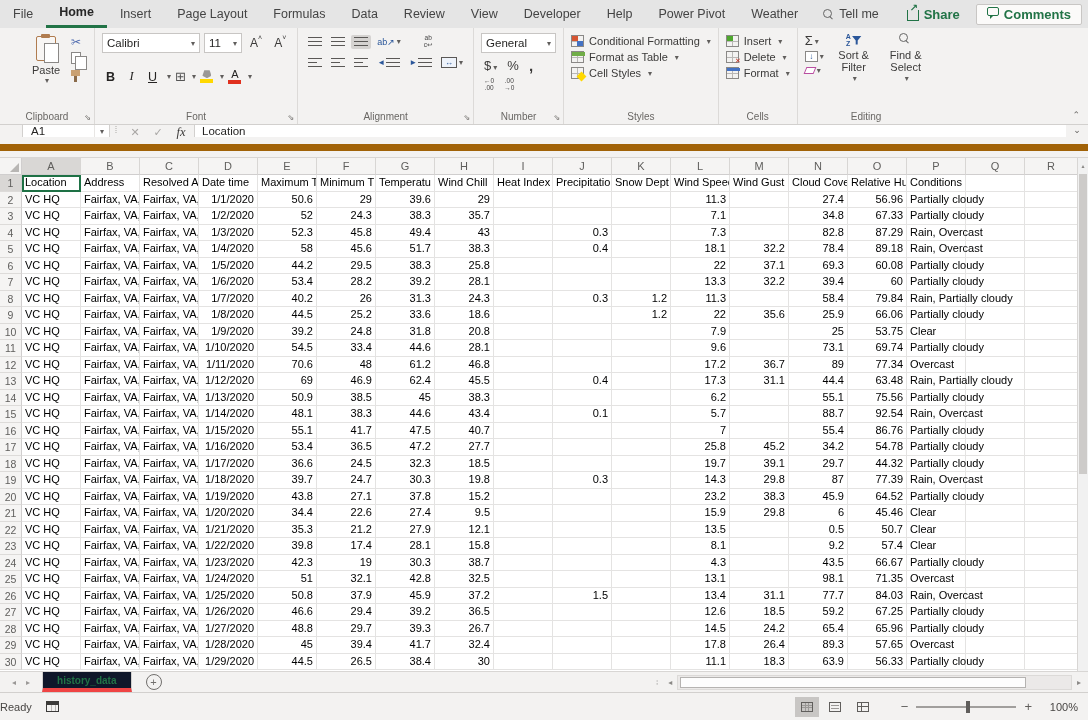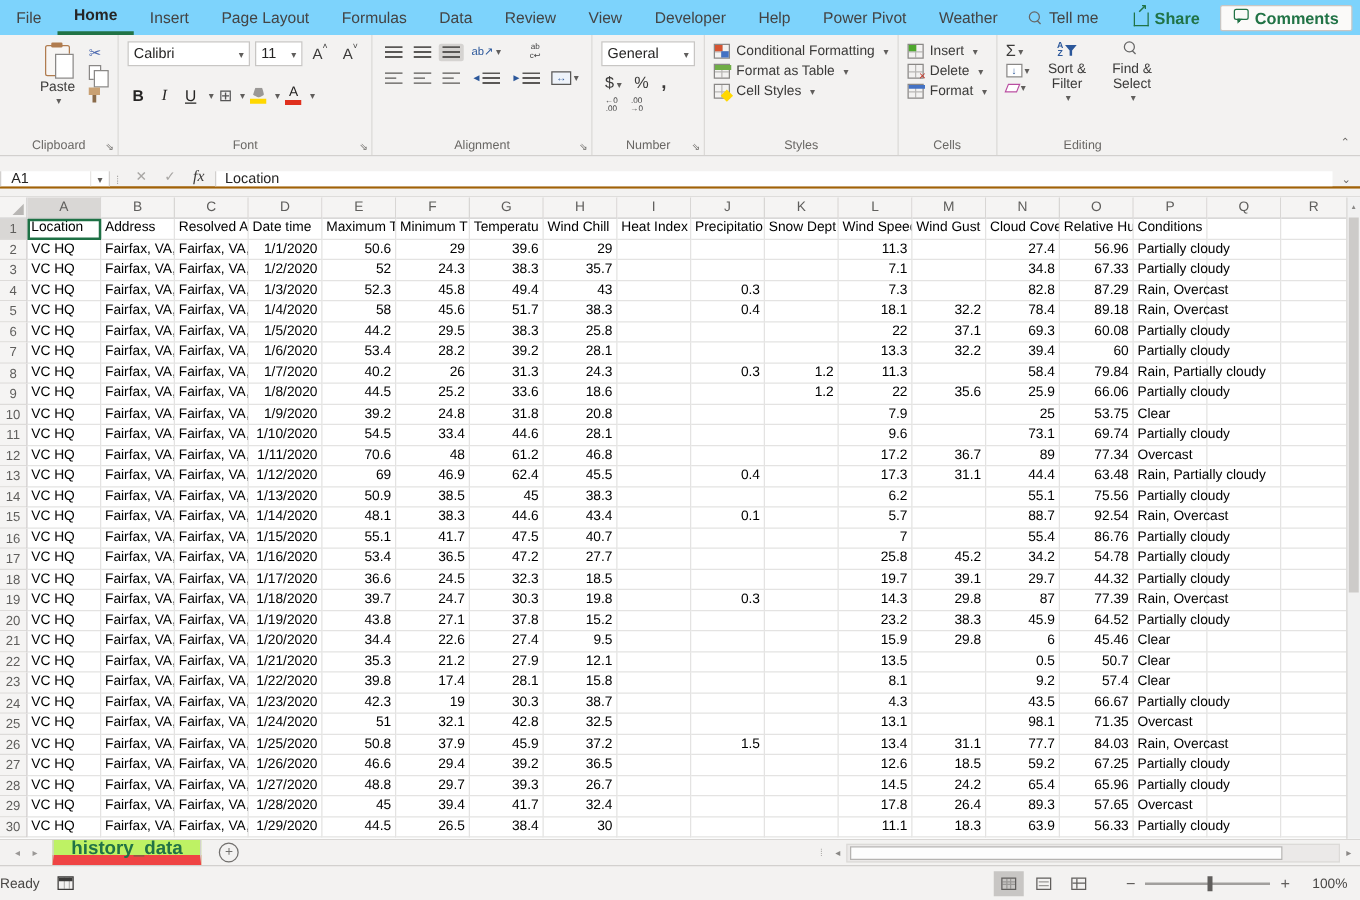--- a/index.html
+++ b/index.html
@@ -1,19 +1,19 @@
 <!DOCTYPE html>
 <html><head>
 <meta charset="utf-8">
 <style>
   *{margin:0;padding:0;box-sizing:border-box;}
   html,body{width:1088px;height:720px;overflow:hidden;background:#fff;
     font-family:"Liberation Sans","DejaVu Sans",sans-serif;-webkit-font-smoothing:antialiased;}
   
-  .tabsbar{height:28px;background:#7dd3fc;display:flex;align-items:center;font-size:12.5px;color:#444;}
+  .tabsbar{height:28px;background:#e5e5e5;display:flex;align-items:center;font-size:12.5px;color:#444;}
   .rtab{padding:0 13px;height:28px;line-height:28px;cursor:default;white-space:nowrap;}
   .rtab.active{color:#262626;font-weight:bold;border-bottom:3px solid #217346;line-height:25px;}
   .tellme{display:flex;align-items:center;gap:5px;padding:0 12px;color:#444;}
   .tabsbar .spacer{flex:1;}
   .topbtn{display:flex;gap:5px;color:#217346;font-weight:bold;font-size:13px;
     padding:2px 10px;margin-right:6px;border-radius:2px;}
   .topbtn.comments{border:1px solid #c8c6c4;background:#fbfaf9;}
   
   .mag{position:relative;width:11px;height:11px;display:inline-block;}
   .mag::before{content:'';position:absolute;left:0;top:0;width:7px;height:7px;border:1.4px solid #666;border-radius:50%;}
@@ -95,21 +95,21 @@
   .sigma{font-size:13px;color:#3b3a39;line-height:12px;}
   .filldown{width:13px;height:11px;border:1px solid #8a8886;font-size:8px;color:#2b579a;display:flex;align-items:center;justify-content:center;background:#fff;}
   .eraser{width:10px;height:7px;border:1.4px solid #b94ea0;background:#fff;transform:skewX(-22deg);}
   .bigv{display:flex;flex-direction:column;align-items:center;width:44px;text-align:center;line-height:12px;}
   .azico{display:flex;align-items:center;gap:1px;margin-bottom:2px;}
   .azico .az{display:flex;flex-direction:column;font-size:7px;line-height:7px;font-weight:bold;color:#2b579a;}
   .funnel{width:10px;height:9px;background:#2b579a;clip-path:polygon(0 0,100% 0,60% 55%,60% 100%,40% 100%,40% 55%);}
   .magbig{margin-bottom:3px;}
   .collapse{position:absolute;right:8px;bottom:4px;font-size:9px;color:#696764;}
   
-  .fbar{height:26px;background:#f3f2f1;border-bottom:2px solid #a16207;display:flex;align-items:flex-end;font-size:11.5px;color:#252423;}
+  .fbar{height:26px;background:#f3f2f1;border-bottom:7px solid #a16207;display:flex;align-items:flex-start;font-size:11.5px;color:#252423;padding-left:22px;}
   .namebox{width:88px;background:#fff;border:1px solid #d2d0ce;border-top:none;border-bottom:none;display:flex;align-items:center;padding-left:8px;}
   .namebox .caret{margin-left:auto;padding:0 5px;border-left:1px solid #e8e6e4;align-self:stretch;display:flex;align-items:center;}
   .fdots{width:12px;display:flex;align-items:center;justify-content:center;color:#a8a6a4;font-size:9px;}
   .fbtns{display:flex;align-items:center;gap:1px;padding:0 2px;}
   .fbtn{width:22px;text-align:center;color:#a8a6a4;font-size:11px;}
   .fxbtn{color:#3b3a39;font-family:"Liberation Serif",serif;font-style:italic;font-size:12.5px;}
   .ffield{flex:1;background:#fff;border-left:1px solid #d2d0ce;display:flex;align-items:center;padding-left:7px;}
   .fexpand{width:22px;display:flex;align-items:center;justify-content:center;color:#605e5c;font-size:9px;}
   .gapstrip{height:7px;background:#f3f2f1;border-bottom:1px solid #d8d6d4;}
   
@@ -130,22 +130,22 @@
   .cell.lastc{width:52px;border-right:none;}
   .cell.ar{text-align:right;}
   .cell.cond{overflow:visible;position:relative;z-index:2;}
   .cell.selcell{outline:2px solid #1e7145;outline-offset:-2px;}
   .vscroll{position:absolute;right:-11px;top:0;bottom:0;width:11px;background:#f1f1f1;border-left:1px solid #d8d6d4;}
   .vscroll .up{height:14px;display:flex;align-items:center;justify-content:center;font-size:6px;color:#8a8886;}
   .vscroll .thumb{position:absolute;left:1px;right:1px;top:16px;height:300px;background:#cdcbc9;}
   
   .sheetbar{height:21px;background:#f3f2f1;display:flex;align-items:stretch;border-top:1px solid #d8d6d4;font-size:11px;}
   .navarrs{display:flex;align-items:center;gap:10px;padding:0 12px;color:#9a9896;font-size:8px;}
-  .sheettab{background:#bef264;color:#217346;font-weight:bold;padding:0 14px;display:flex;align-items:center;
-    border-left:1px solid #d2d0ce;border-right:1px solid #d2d0ce;border-bottom:8px solid #ef4444;font-size:15px;}
+  .sheettab{background:#0f172a;color:#217346;font-weight:bold;padding:0 14px;display:flex;align-items:center;
+    border-left:1px solid #d2d0ce;border-right:1px solid #d2d0ce;border-bottom:4px solid #ef4444;font-size:10px;}
   .addsheet{width:16px;height:16px;border:1px solid #716f6d;border-radius:50%;color:#716f6d;font-size:11px;
     display:flex;align-items:center;justify-content:center;align-self:center;margin-left:14px;}
   .sheetbar .spacer{flex:1;}
   .hscroll{display:flex;align-items:center;width:432px;padding-right:2px;}
   .hdots{color:#a8a6a4;font-size:8px;letter-spacing:1px;margin-right:4px;}
   .hbtn{width:14px;text-align:center;color:#8a8886;font-size:8px;}
   .htrack{flex:1;height:15px;background:#ebe9e8;border:1px solid #dcdad8;position:relative;}
   .hthumb{position:absolute;left:2px;top:1px;bottom:1px;width:88%;background:#fdfdfd;border:1px solid #b5b3b1;}
   
   .statusbar{height:28px;background:#f3f2f1;border-top:1px solid #d2d0ce;display:flex;align-items:center;font-size:11px;color:#484644;}

